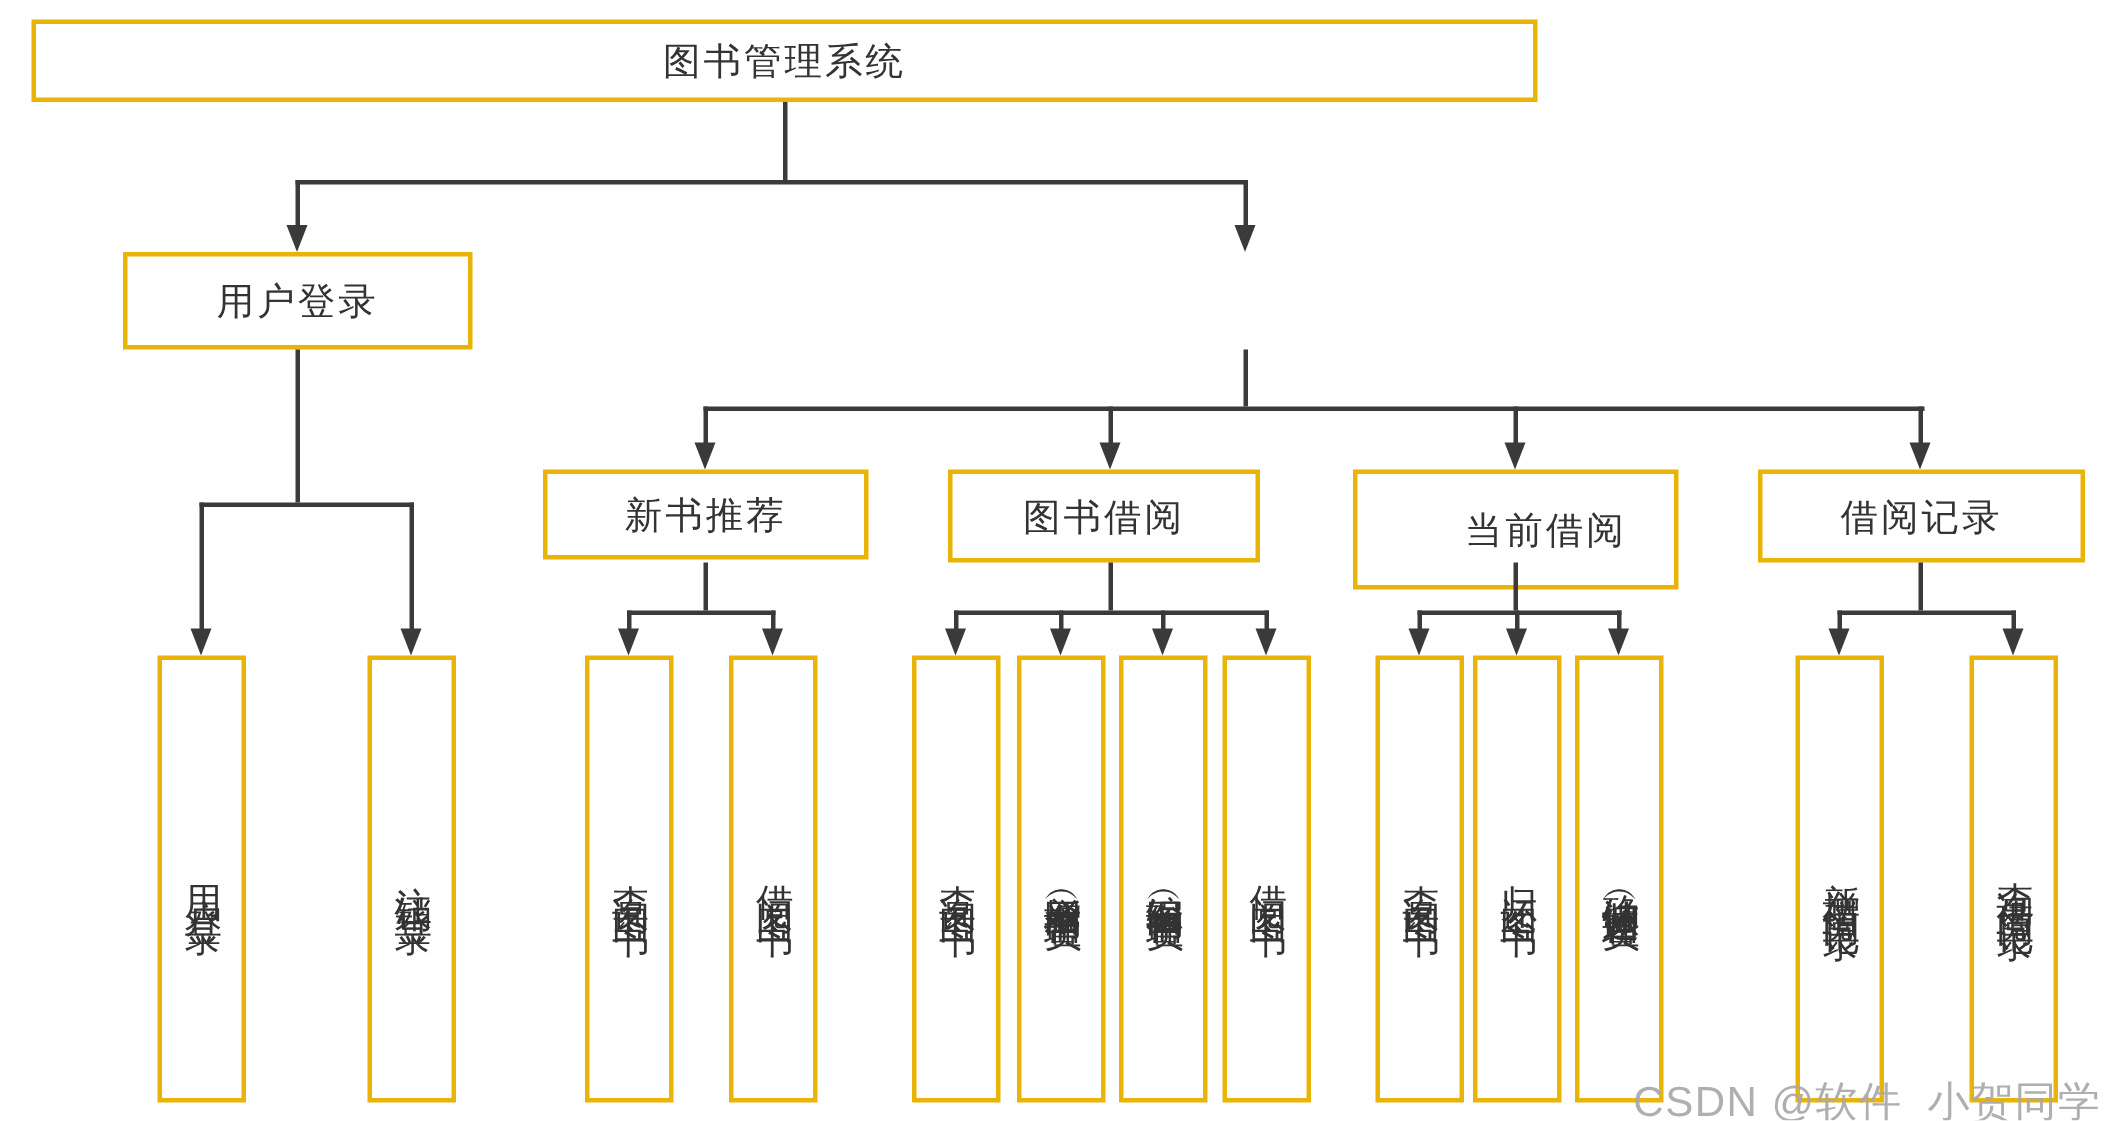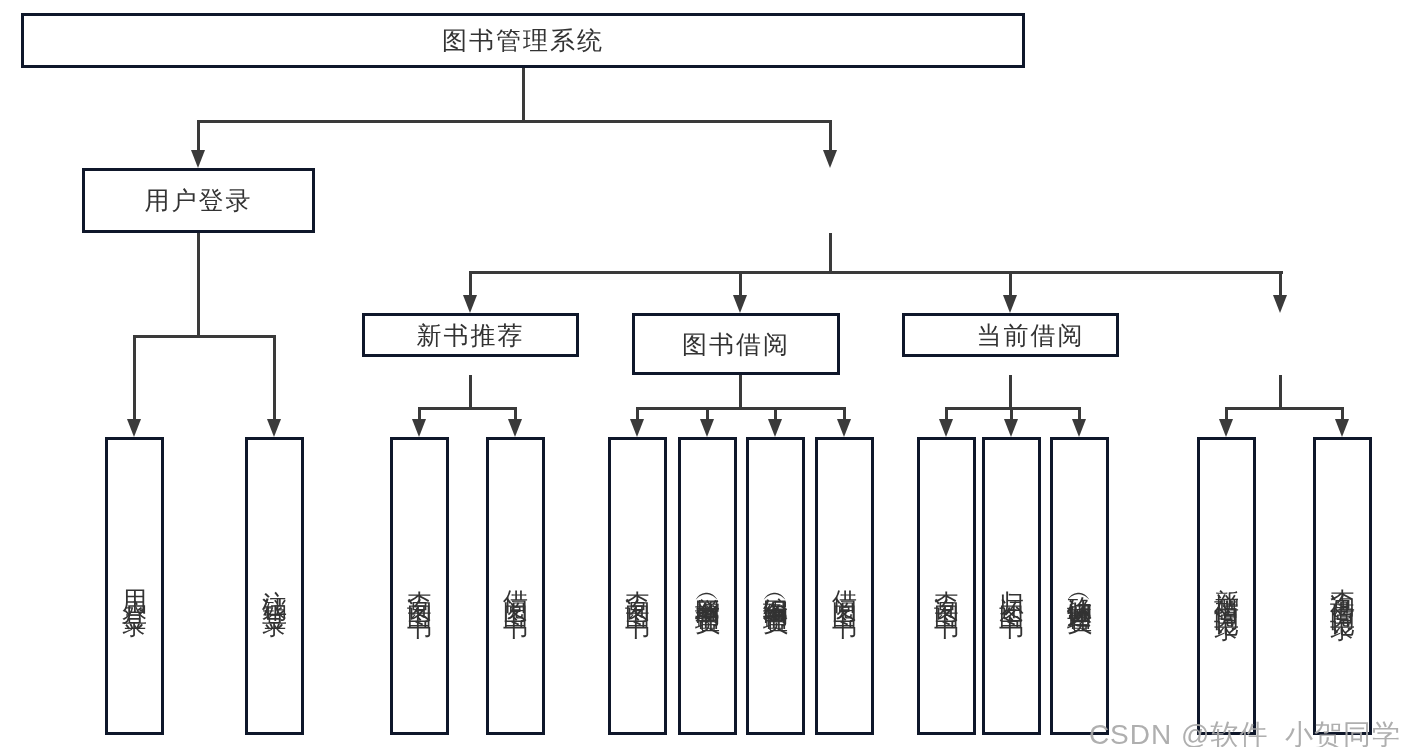--- a/index.html
+++ b/index.html
@@ -2,21 +2,21 @@
 <html><head>
 <meta charset="utf-8">
 <style>
   html,body{margin:0;padding:0;background:#fff;}
   .canvas{
     position:relative;width:1405px;height:747px;background:#ffffff;
     font-family:"Liberation Sans","DejaVu Sans",sans-serif;color:#333333;overflow:hidden;
   }
   .box{
     position:absolute;box-sizing:border-box;background:#ffffff;
-    border:3px solid #0f172a;display:flex;align-items:center;justify-content:center;
+    border:3px solid #eab308;display:flex;align-items:center;justify-content:center;
   }
   .hlabel{font-size:25px;letter-spacing:2px;white-space:nowrap;}
   .vlabel{writing-mode:vertical-rl;font-size:25px;letter-spacing:8px;line-height:1;}
   .ls6{letter-spacing:6px;}
   .ls2{letter-spacing:2px;}
   .line{position:absolute;background:#3a3a3a;}
   .vline{width:3px;}
   .hline{height:3px;}
   .arrow{
     position:absolute;width:0;height:0;
@@ -35,32 +35,35 @@
 
   <div class="box" style="left:21px;top:13px;width:1004px;height:55px;">
     <span class="hlabel">图书管理系统</span>
   </div>
 
   <div class="box" style="left:82px;top:168px;width:233px;height:65px;">
     <span class="hlabel">用户登录</span>
   </div>
 
 
-  <div class="box" style="left:362px;top:313px;width:217px;height:44px;">
+  <div class="box" style="left:362px;top:313px;width:217px;height:60px;">
     <span class="hlabel">新书推荐</span>
   </div>
 
   <div class="box" style="left:632px;top:313px;width:208px;height:62px;">
     <span class="hlabel">图书借阅</span>
   </div>
 
-  <div class="box" style="left:902px;top:313px;width:217px;height:44px;padding-left:40px;">
+  <div class="box" style="left:902px;top:313px;width:217px;height:80px;padding-left:40px;">
     <span class="hlabel">当前借阅</span>
   </div>
 
+  <div class="box" style="left:1172px;top:313px;width:218px;height:62px;">
+    <span class="hlabel">借阅记录</span>
+  </div>
 
   <div class="box" style="left:105px;top:437px;width:59px;height:298px;">
     <span class="vlabel">用户登录</span>
   </div>
   <div class="box" style="left:245px;top:437px;width:59px;height:298px;">
     <span class="vlabel">注销登录</span>
   </div>
 
   <div class="box" style="left:390px;top:437px;width:59px;height:298px;">
     <span class="vlabel">查询图书</span>

